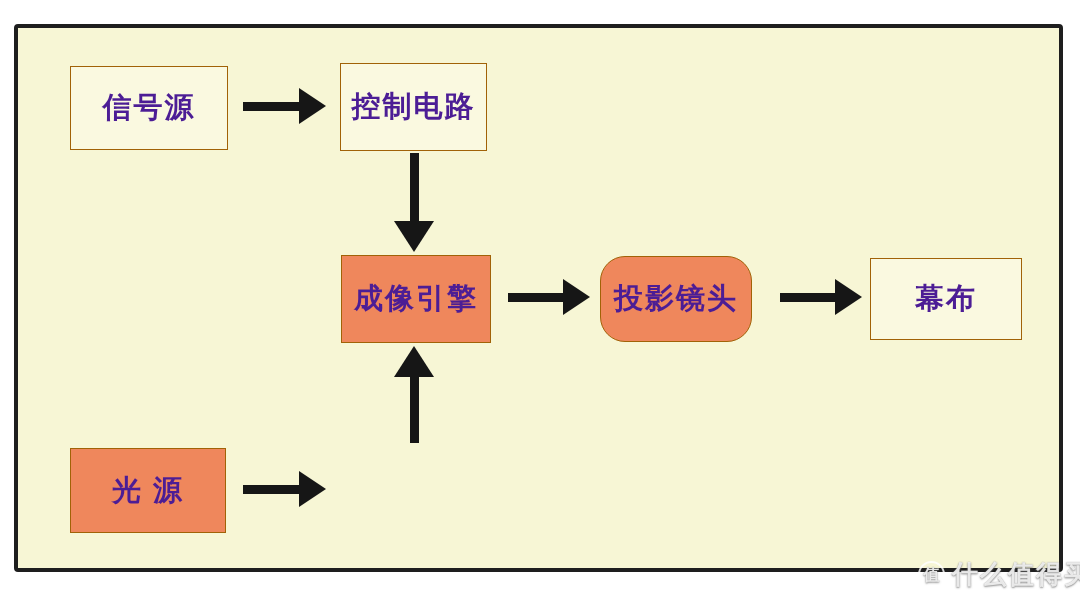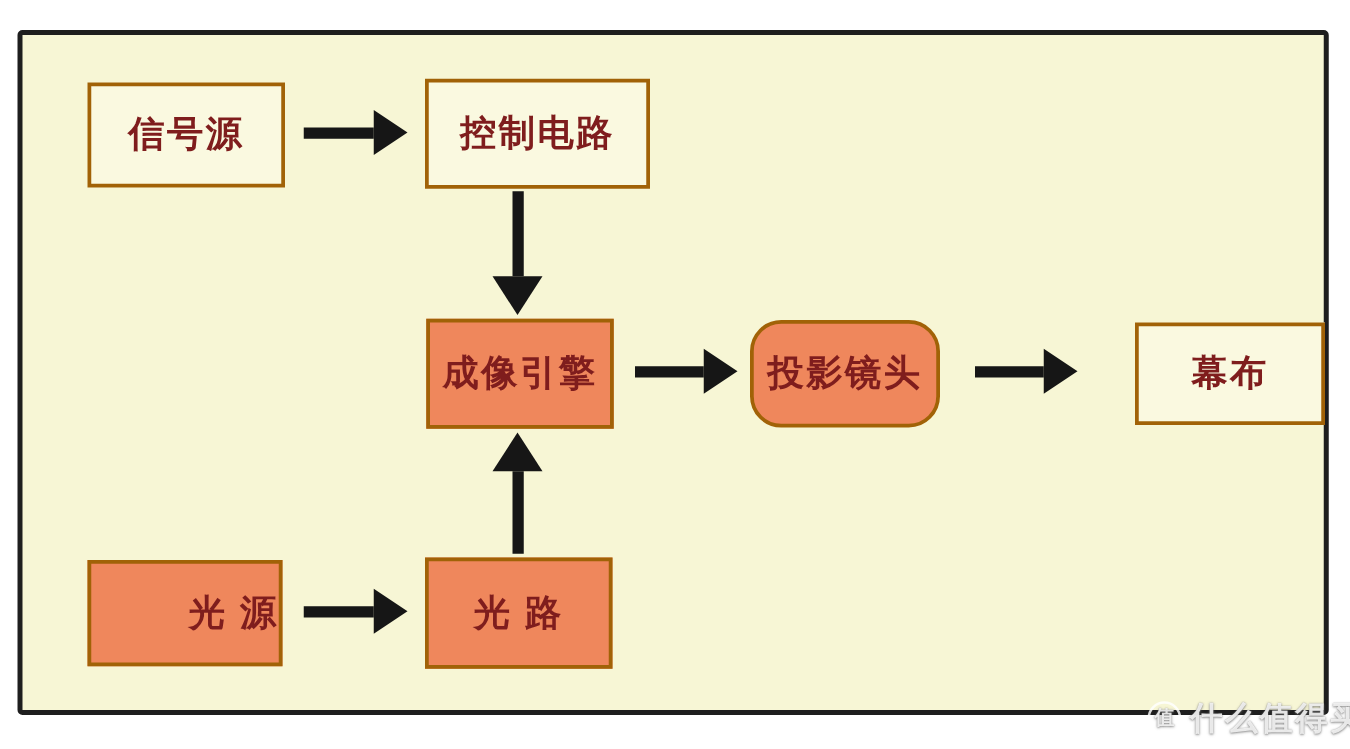--- a/index.html
+++ b/index.html
@@ -24,38 +24,38 @@
     height: 548px;
     box-sizing: border-box;
     border: 4px solid #1e1e1e;
     border-radius: 4px;
     background: #f7f6d5;
   }
   
   .node {
     position: absolute;
     box-sizing: border-box;
-    border: 3px solid #a16207;
+    border: 1px solid #a16207;
     display: flex;
     align-items: center;
     justify-content: center;
     font-weight: bold;
     font-size: 29px;
     letter-spacing: 2px;
-    color: #7f1d1d;
+    color: #4c1d95;
   }
   .node.plain  { background: #faf9e0; }
   .node.orange { background: #ef875c; }
 
   .n-signal    { left: 70px;  top: 66px;  width: 158px; height: 84px; }
-  .n-control   { left: 340px; top: 63px;  width: 180px; height: 88px; }
+  .n-control   { left: 340px; top: 63px;  width: 147px; height: 88px; }
   .n-imaging   { left: 341px; top: 255px; width: 150px; height: 88px; text-align: center; }
   .n-lens      { left: 600px; top: 256px; width: 152px; height: 86px; border-radius: 25px; }
-  .n-screen    { left: 908px; top: 258px; width: 152px; height: 82px; }
-  .n-light     { left: 70px;  top: 448px; width: 156px; height: 85px; justify-content: flex-end; }
+  .n-screen    { left: 870px; top: 258px; width: 152px; height: 82px; }
+  .n-light     { left: 70px;  top: 448px; width: 156px; height: 85px; }
   .n-path      { left: 340px; top: 446px; width: 150px; height: 89px; }
 
   
   .arrow-h {
     position: absolute;
     display: flex;
     align-items: center;
     height: 36px;
   }
   .shaft-h {
@@ -157,23 +157,20 @@
   </div>
 
   <div class="node plain n-screen">
     <span>幕布</span>
   </div>
 
   <div class="node orange n-light">
     <span>光 源</span>
   </div>
 
-  <div class="node orange n-path">
-    <span>光 路</span>
-  </div>
 
   <div class="arrow-h a-sig-ctl">
     <div class="shaft-h"></div>
     <div class="head-right"></div>
   </div>
 
   <div class="arrow-v a-ctl-img">
     <div class="shaft-v"></div>
     <div class="head-down"></div>
   </div>

